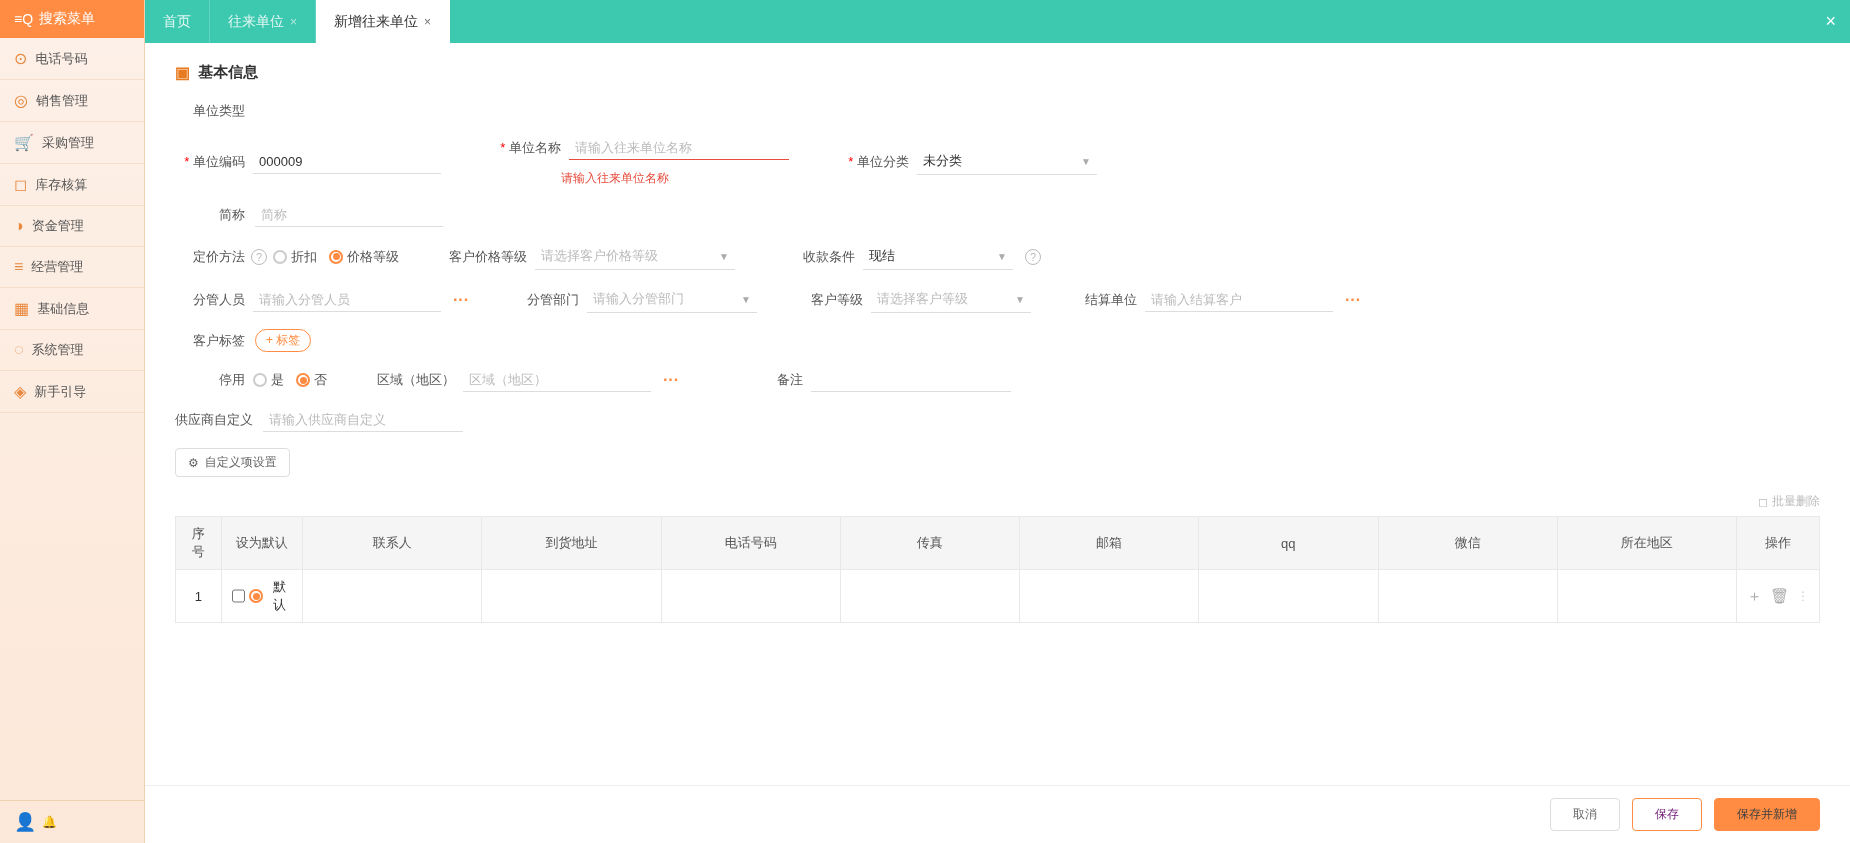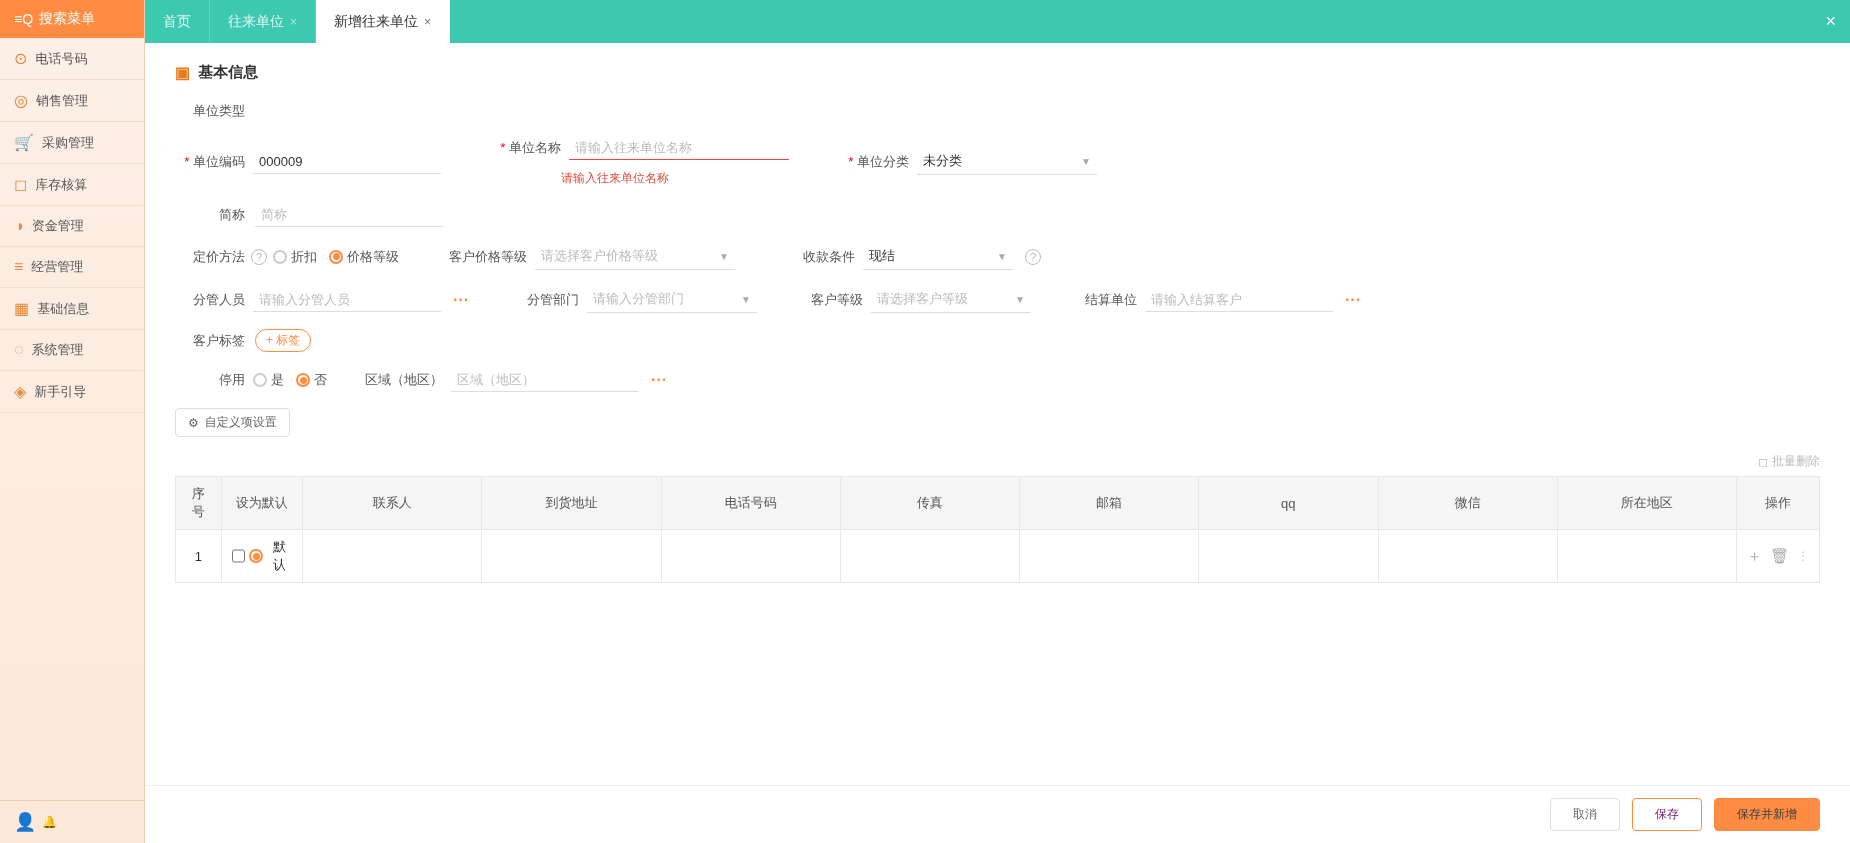--- a/index.html
+++ b/index.html
@@ -508,43 +508,51 @@
       </div>
     </div>
 
     <div class="form-row">
       <span class="form-label">客户标签</span>
       <div class="tag-add">
         <span>+ 标签</span>
       </div>
     </div>
 
-    <div class="form-row" style="gap:8px;">
+    <div class="form-row" style="gap:20px;">
       <div class="field-item">
         <span class="form-label">停用</span>
         <div class="radio-group">
           <label class="radio-item">
             <div class="radio-circle"></div>
             <span>是</span>
           </label>
           <label class="radio-item">
             <div class="radio-circle checked"></div>
             <span>否</span>
           </label>
         </div>
       </div>
 
       <div class="field-item" style="margin-left:30px;">
         <span class="form-label">区域（地区）</span>
         <input class="form-input" type="text" style="min-width: 160px;" placeholder="区域（地区）">
         <span class="more-btn">···</span>
       </div>
 
-    </div>
-
+      <div class="field-item" style="margin-left:30px;">
+        <span class="form-label">备注</span>
+        <input class="form-input" type="text" style="min-width: 200px;">
+      </div>
+    </div>
+
+    <div class="form-row">
+      <span class="form-label">供应商自定义</span>
+      <input class="form-input" type="text" style="min-width: 200px;" placeholder="请输入供应商自定义">
+    </div>
 
     <div style="margin-top:10px; margin-bottom:6px;">
       <button class="custom-settings-btn">
         <span>⚙</span>
         <span>自定义项设置</span>
       </button>
     </div>
 
     <div class="batch-delete">
       <span style="font-size:12px;">◻</span>

